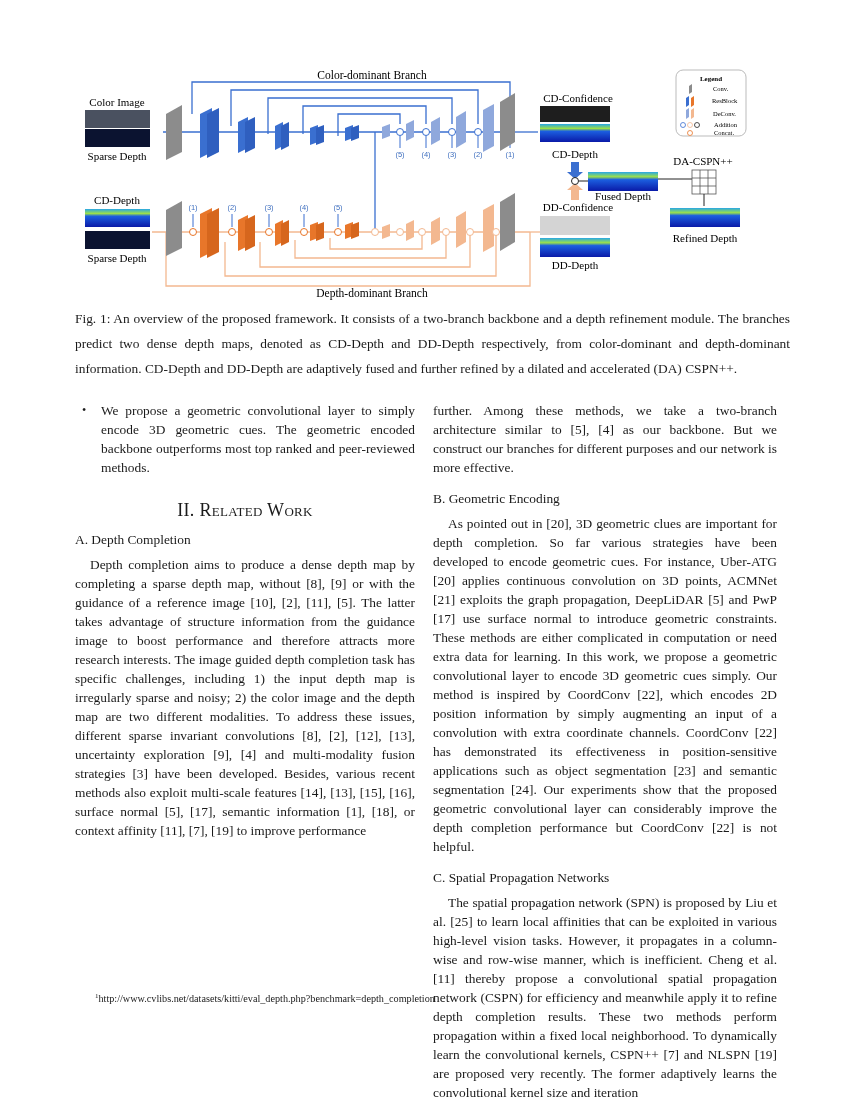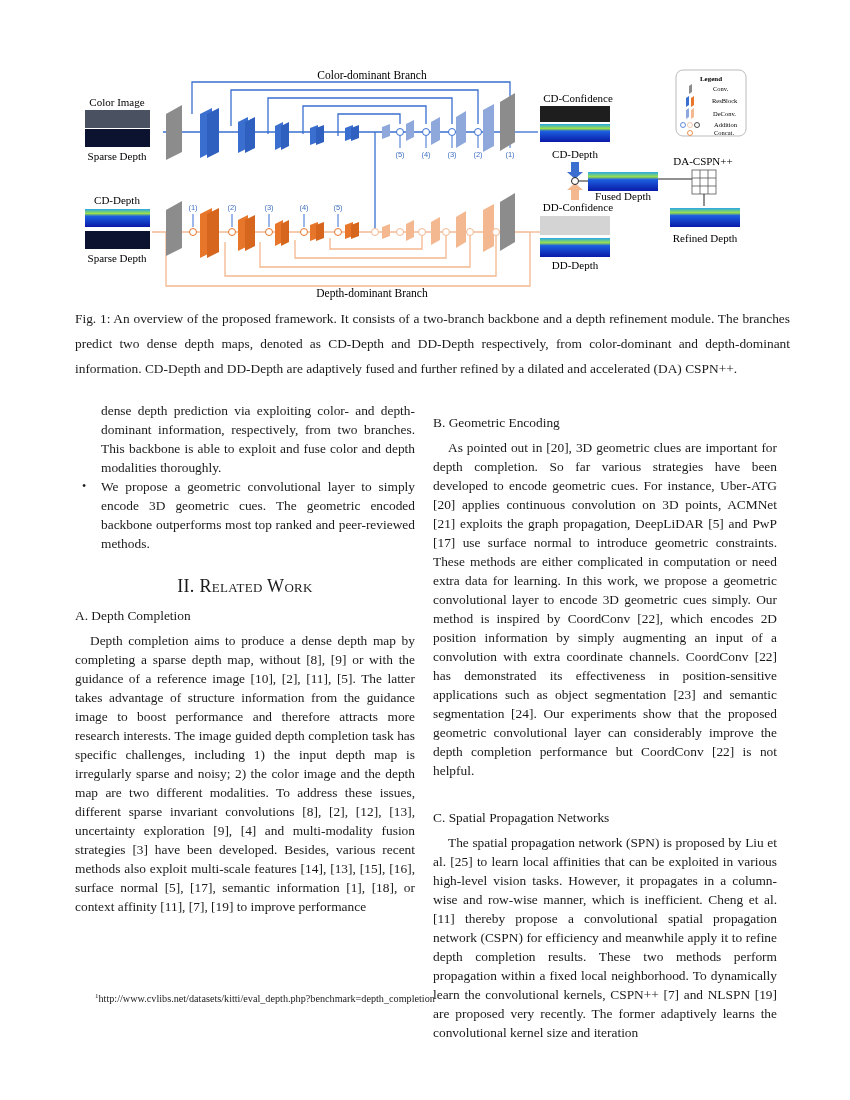--- a/index.html
+++ b/index.html
@@ -218,32 +218,32 @@
   <text class="t" x="515" y="207" font-size="11" text-anchor="middle">DD-Depth</text>
 
   <text class="t" x="312" y="235" font-size="11.5" text-anchor="middle">Depth-dominant Branch</text>
 </svg>
 </div>
 
 <div class="caption">Fig. 1: An overview of the proposed framework. It consists of a two-branch backbone and a depth refinement module. The branches predict two dense depth maps, denoted as CD-Depth and DD-Depth respectively, from color-dominant and depth-dominant information. CD-Depth and DD-Depth are adaptively fused and further refined by a dilated and accelerated (DA) CSPN++.</div>
 
 <div class="col left">
   <ul class="contrib">
-    <li style="list-style:none" class="noBullet"><span>dense depth prediction via exploiting color- and depth-dominant information, respectively, from two branches. This backbone is able to exploit and fuse color and depth modalities thoroughly.</span></li>
     <li><span>We propose a geometric convolutional layer to simply encode 3D geometric cues. The geometric encoded backbone outperforms most top ranked and peer-reviewed methods.</span></li>
   </ul>
   <div class="section-title"><span>II. </span><span class="sc">Related Work</span></div>
   <div class="subsec">A. Depth Completion</div>
   <p class="indent">Depth completion aims to produce a dense depth map by completing a sparse depth map, without [8], [9] or with the guidance of a reference image [10], [2], [11], [5]. The latter takes advantage of structure information from the guidance image to boost performance and therefore attracts more research interests. The image guided depth completion task has specific challenges, including 1) the input depth map is irregularly sparse and noisy; 2) the color image and the depth map are two different modalities. To address these issues, different sparse invariant convolutions [8], [2], [12], [13], uncertainty exploration [9], [4] and multi-modality fusion strategies [3] have been developed. Besides, various recent methods also exploit multi-scale features [14], [13], [15], [16], surface normal [5], [17], semantic information [1], [18], or context affinity [11], [7], [19] to improve performance</p>
 </div>
 
 <div class="col right">
+  <p>further. Among these methods, we take a two-branch architecture similar to [5], [4] as our backbone. But we construct our branches for different purposes and our network is more effective.</p>
   <div class="subsec" style="margin-top:12px">B. Geometric Encoding</div>
   <p class="indent">As pointed out in [20], 3D geometric clues are important for depth completion. So far various strategies have been developed to encode geometric cues. For instance, Uber-ATG [20] applies continuous convolution on 3D points, ACMNet [21] exploits the graph propagation, DeepLiDAR [5] and PwP [17] use surface normal to introduce geometric constraints. These methods are either complicated in computation or need extra data for learning. In this work, we propose a geometric convolutional layer to encode 3D geometric cues simply. Our method is inspired by CoordConv [22], which encodes 2D position information by simply augmenting an input of a convolution with extra coordinate channels. CoordConv [22] has demonstrated its effectiveness in position-sensitive applications such as object segmentation [23] and semantic segmentation [24]. Our experiments show that the proposed geometric convolutional layer can considerably improve the depth completion performance but CoordConv [22] is not helpful.</p>
-  <div class="subsec" style="margin-top:28px">C. Spatial Propagation Networks</div>
+  <div class="subsec" style="margin-top:12px">C. Spatial Propagation Networks</div>
   <p class="indent">The spatial propagation network (SPN) is proposed by Liu et al. [25] to learn local affinities that can be exploited in various high-level vision tasks. However, it propagates in a column-wise and row-wise manner, which is inefficient. Cheng et al. [11] thereby propose a convolutional spatial propagation network (CSPN) for efficiency and meanwhile apply it to refine depth completion results. These two methods perform propagation within a fixed local neighborhood. To dynamically learn the convolutional kernels, CSPN++ [7] and NLSPN [19] are proposed very recently. The former adaptively learns the convolutional kernel size and iteration</p>
 </div>
 
 <div class="footnote">
   <span style="padding-left:10px"></span><sup>1</sup><span style="word-break:break-all">http://www.cvlibs.net/datasets/kitti/eval_depth.php?benchmark=depth_completion</span>
 </div>
 
 <style>
   ul.contrib li.noBullet::before { content:""; }
 </style>

